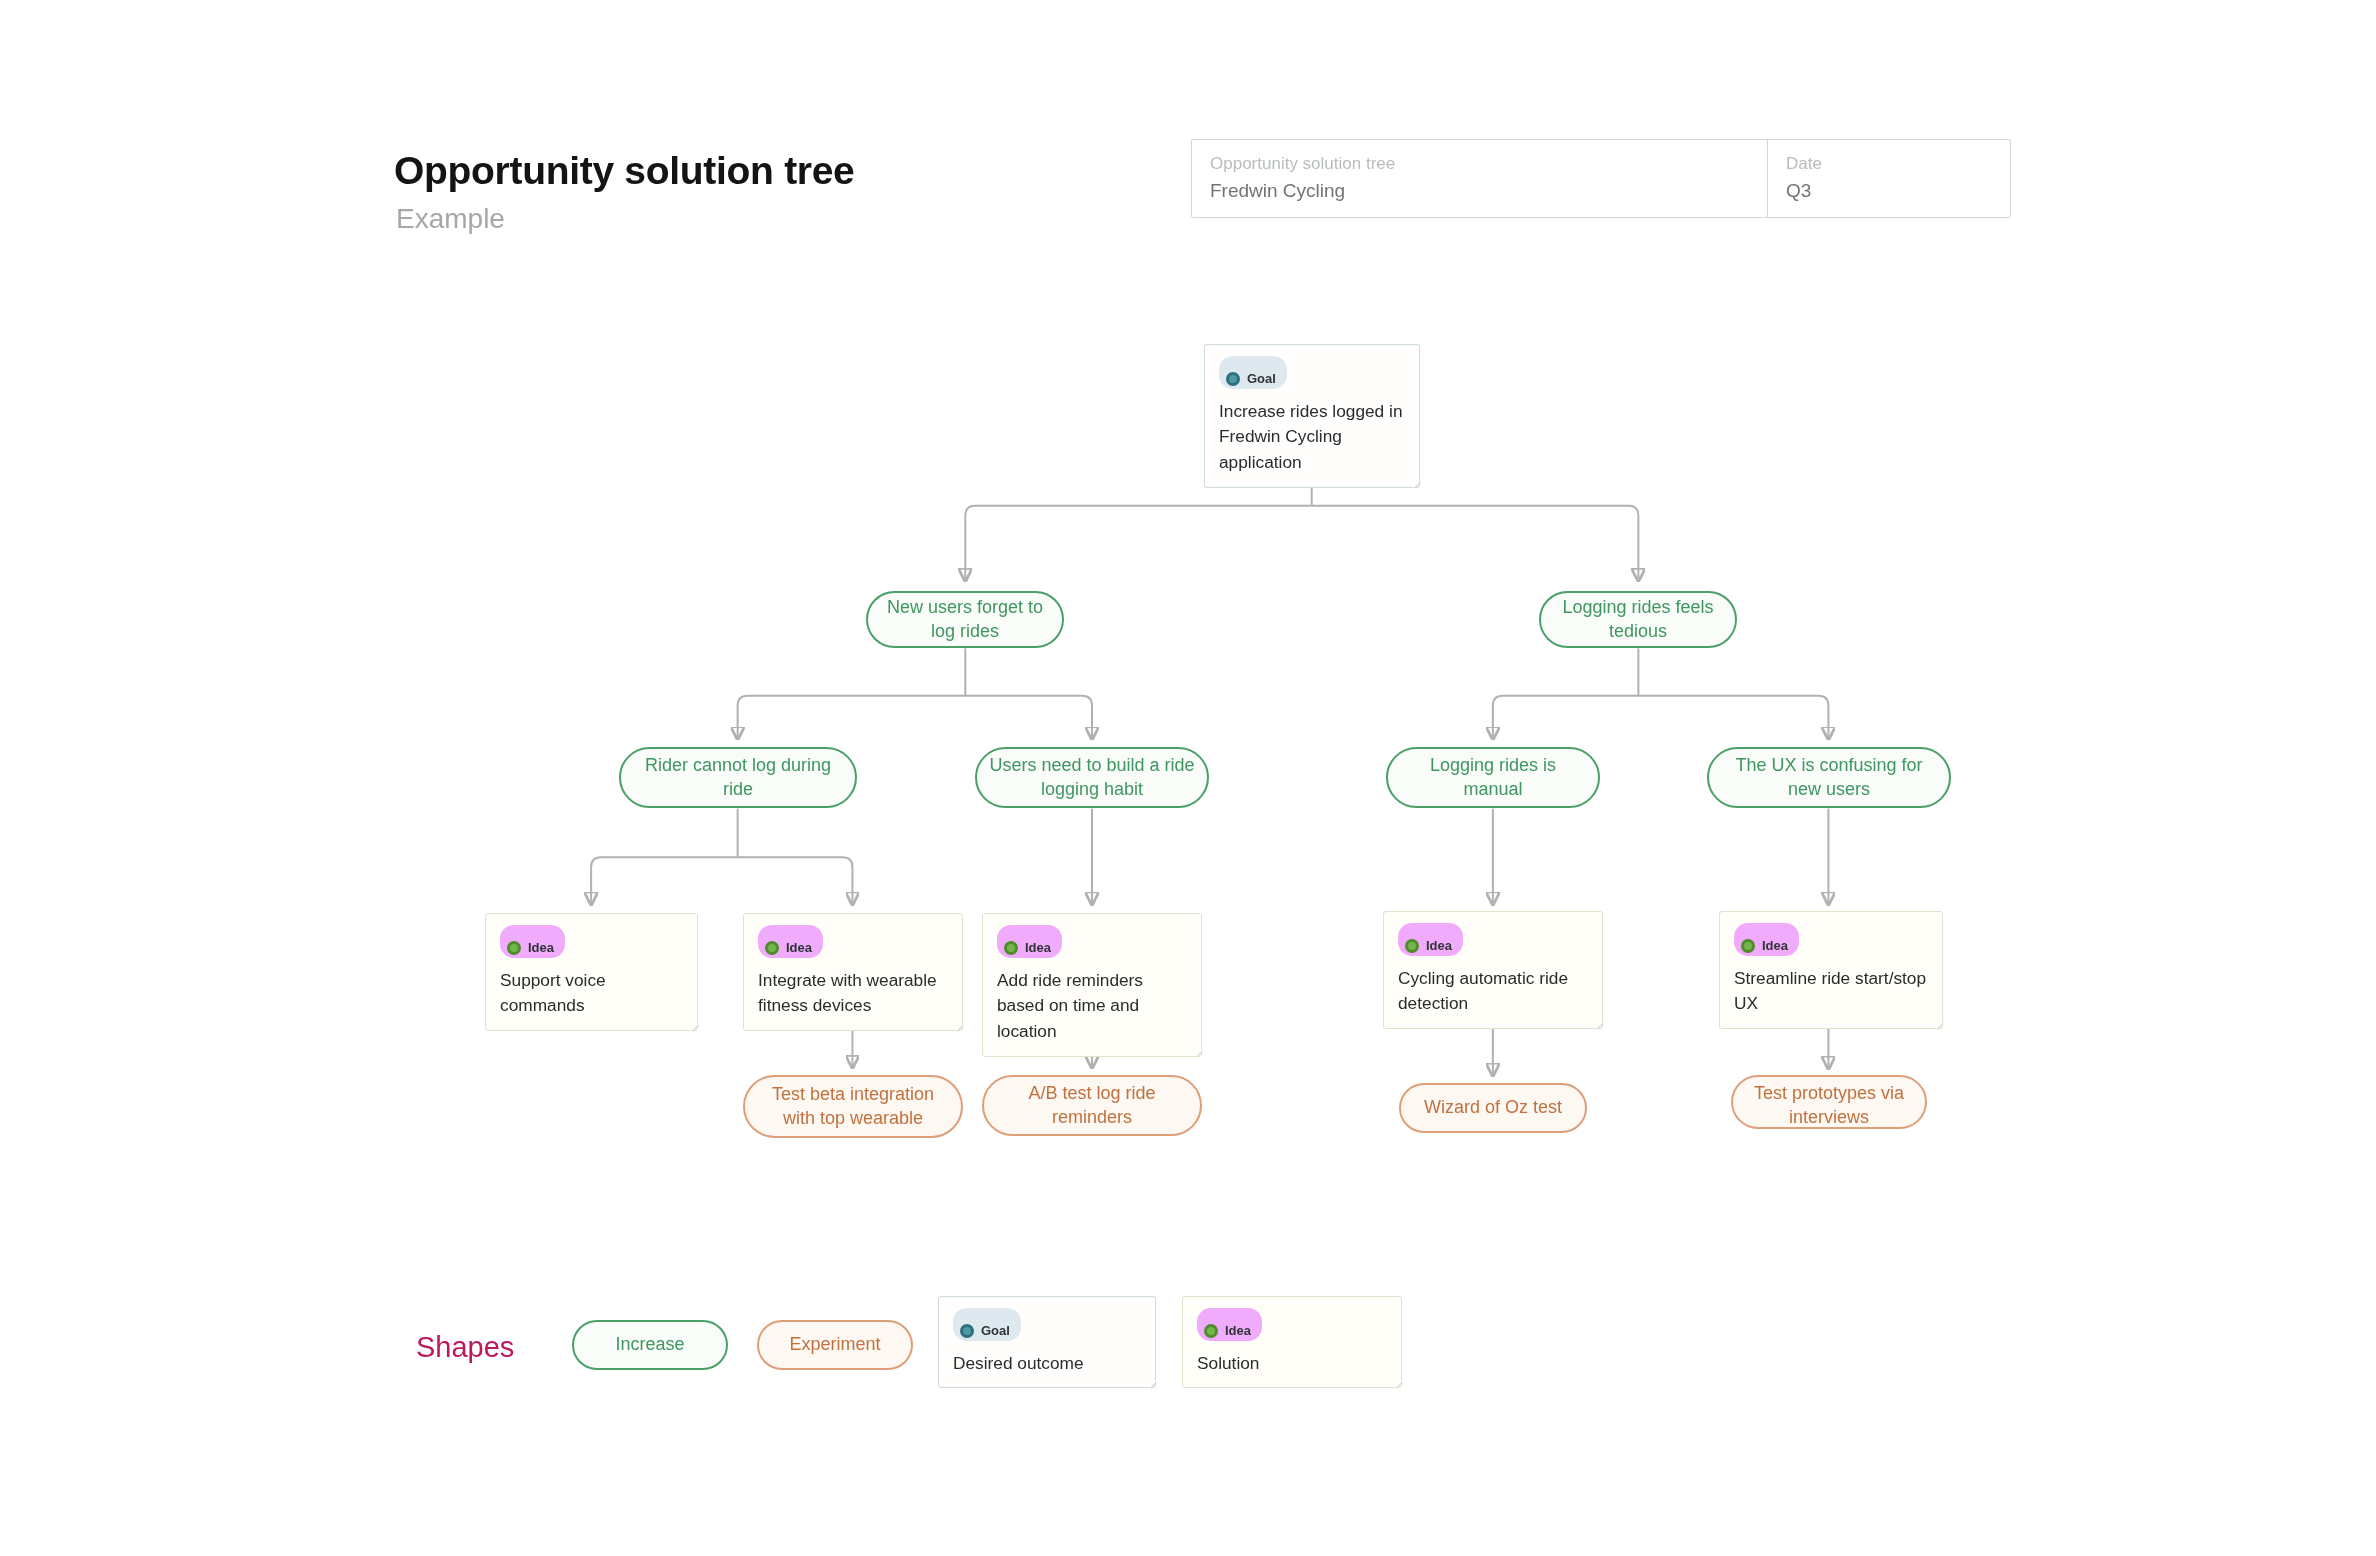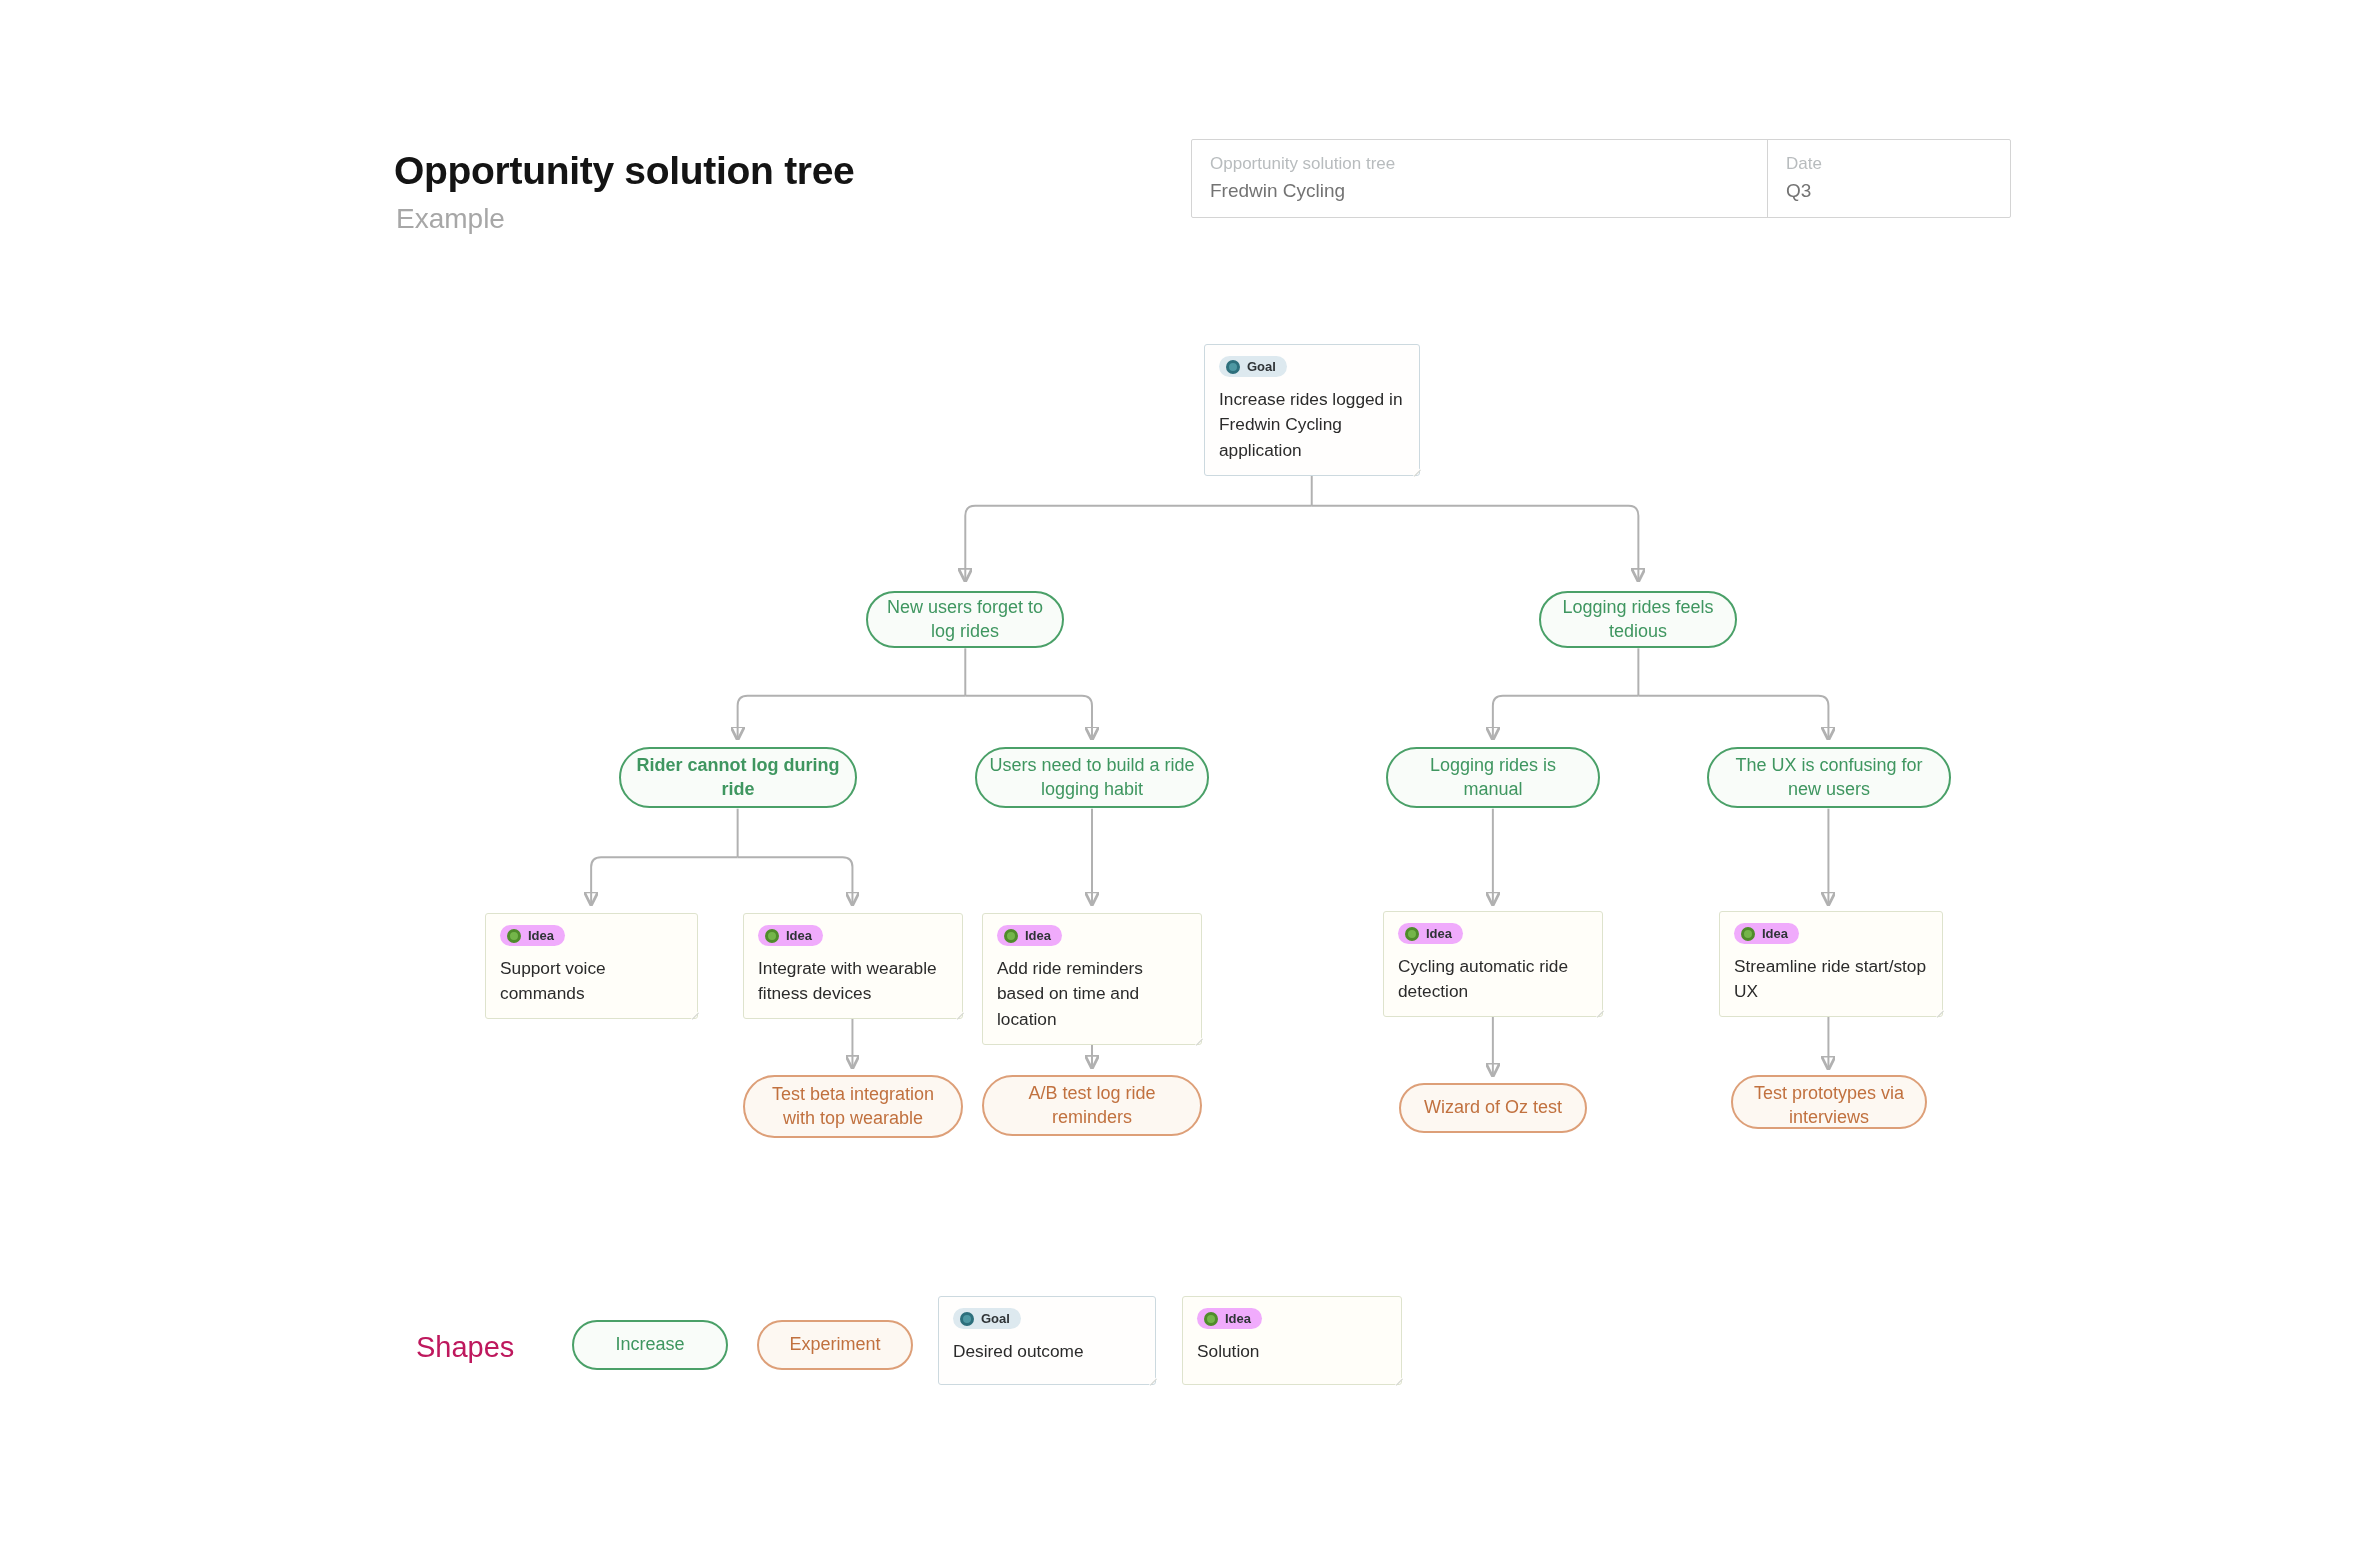--- a/index.html
+++ b/index.html
@@ -26,21 +26,21 @@
   .pill.green{border:2.5px solid #4aa068;color:#3f9660;background:#f9fcf9;}
   .pill.orange{border:2.5px solid #dd9f78;color:#c1713f;background:#fdf8f2;}
   .pill.tight{align-items:flex-start;padding-top:5px;overflow:visible;}
   
   .card{position:absolute;background:#fffefd;border-radius:3px;box-sizing:border-box;padding:11px 14px;}
   .card.goal{border:1.5px solid #ccd9df;}
   .card.idea{border:1.5px solid #dee3cd;background:#fffefา9;}
   .card.idea{background:#fffef9;}
   .card::after{content:"";position:absolute;right:-2px;bottom:2px;width:9px;height:1.5px;background:inherit;
     border-bottom:1.5px solid rgba(150,160,150,.45);transform:rotate(-45deg);}
-  .badge{display:inline-flex;align-items:center;gap:7px;border-radius:14px;padding:3px 11px 3px 7px;
+  .badge{display:inline-flex;align-items:center;gap:7px;border-radius:14px;padding:15px 11px 3px 7px;
     font-size:13px;font-weight:600;color:#2f3437;}
   .badge.goal-badge{background:#dde9ef;}
   .badge.idea-badge{background:#f0abfc;}
   .dot{width:14px;height:14px;border-radius:50%;box-sizing:border-box;flex:0 0 auto;}
   .goal-dot{background:#4e98a3;border:3px solid #2d6f7c;}
   .idea-dot{background:#74b54a;border:3px solid #4f8c2b;}
   .card-text{margin-top:9px;font-size:17.3px;line-height:1.5;color:#2b2b2b;}
   
   .legend-label{position:absolute;left:416px;top:1331px;font-size:29px;color:#be185d;}
 </style>
@@ -104,21 +104,21 @@
     <div class="card-text">Increase rides logged in Fredwin Cycling application</div>
   </div>
 
   <div class="pill green" style="left:866px;top:591px;width:198px;height:57px;">
     <span>New users forget to log rides</span>
   </div>
   <div class="pill green" style="left:1539px;top:591px;width:198px;height:57px;">
     <span>Logging rides feels tedious</span>
   </div>
 
-  <div class="pill green" style="left:619px;top:747px;width:238px;height:61px;font-weight:bold;">
+  <div class="pill green" style="left:619px;top:747px;width:238px;height:61px;">
     <span>Rider cannot log during ride</span>
   </div>
   <div class="pill green" style="left:975px;top:747px;width:234px;height:61px;">
     <span>Users need to build a ride logging habit</span>
   </div>
   <div class="pill green" style="left:1386px;top:747px;width:214px;height:61px;">
     <span>Logging rides is manual</span>
   </div>
   <div class="pill green" style="left:1707px;top:747px;width:244px;height:61px;">
     <span>The UX is confusing for new users</span>

